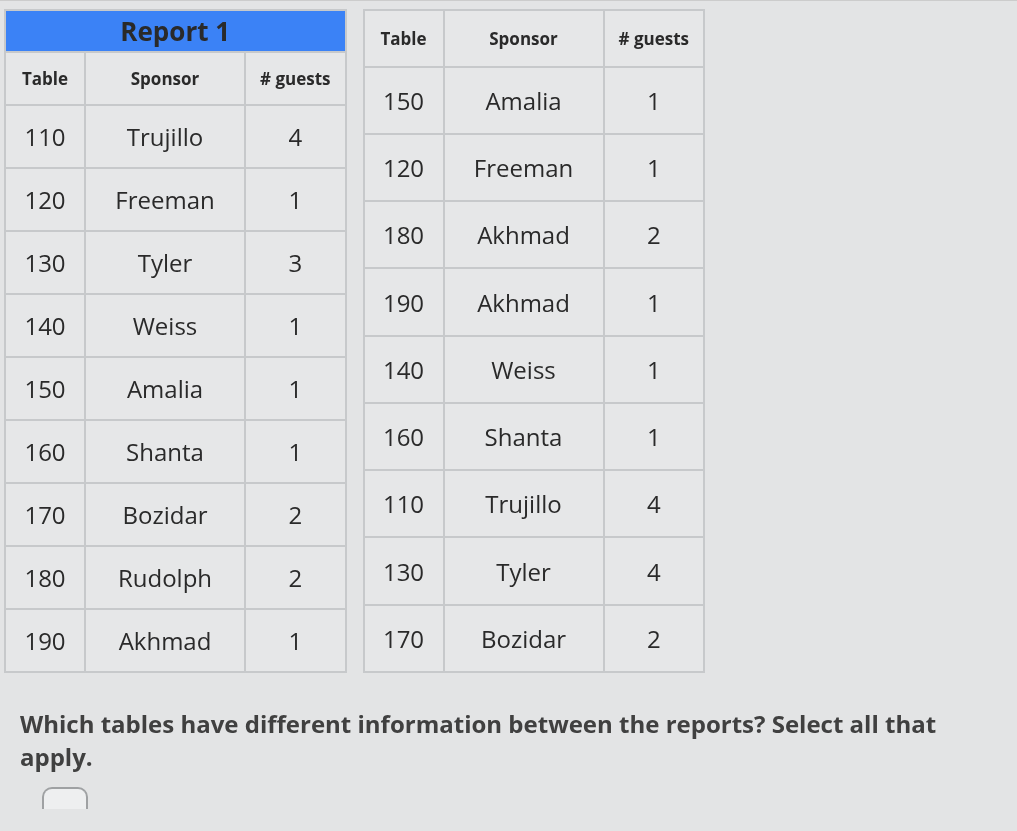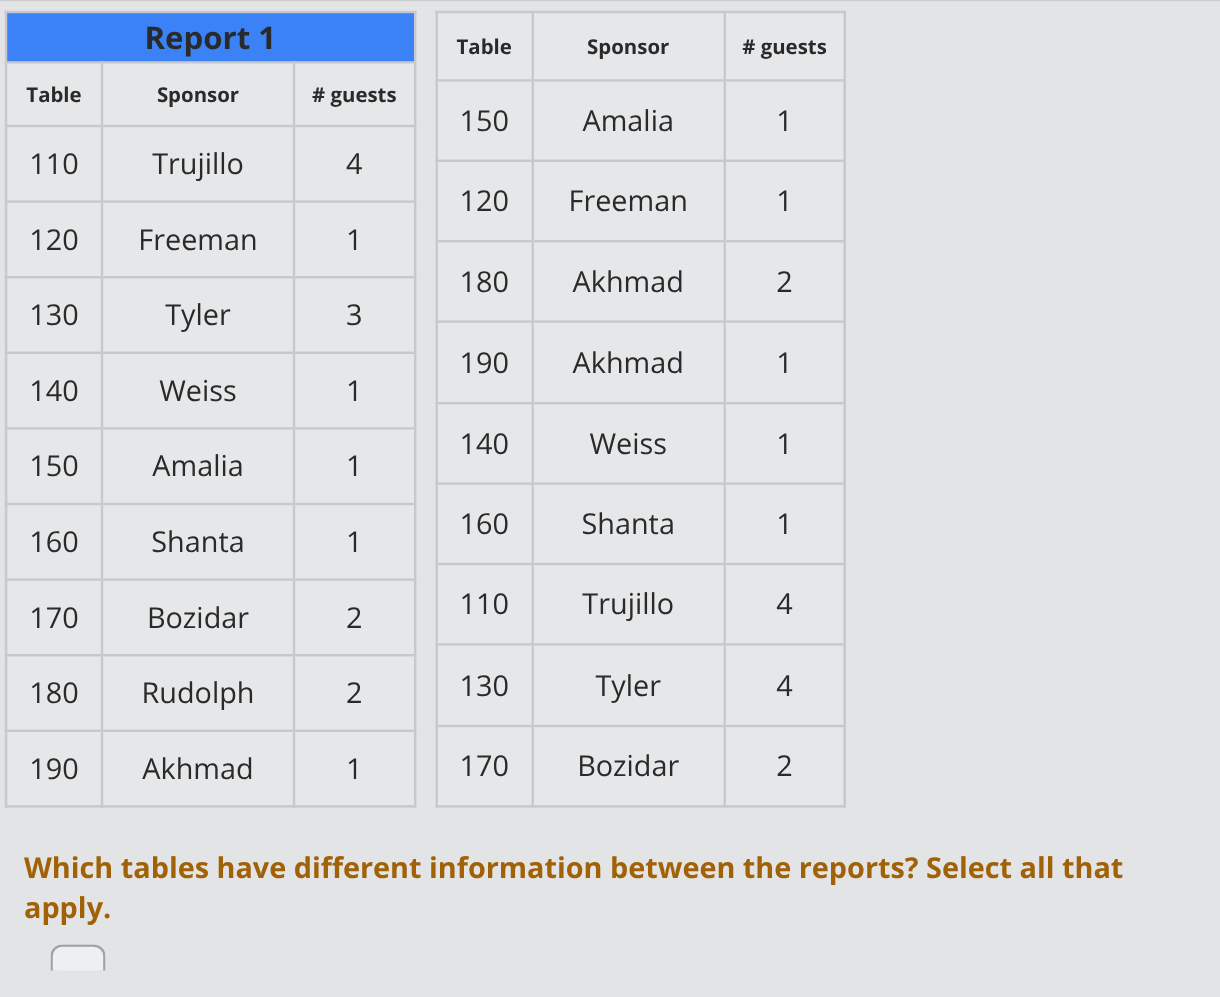--- a/index.html
+++ b/index.html
@@ -49,21 +49,21 @@
       background: #e6e7e8;
       font-size: 17px;
     }
     
     table.report td.col-table { width: 80px; text-align: center; }
     table.report td.col-sponsor { width: 160px; }
     table.report td.col-guests { width: 100px; }
     .question {
       font-weight: 700;
       font-size: 24px;
-      color: #a16207;
+      color: #404040;
       padding: 34px 20px 14px 20px;
     }
     .answer-stub {
       margin-left: 42px;
       width: 46px;
       height: 22px;
       border: 2px solid #9fa1a3;
       border-bottom: none;
       border-radius: 10px 10px 0 0;
       background: #eeeff0;

